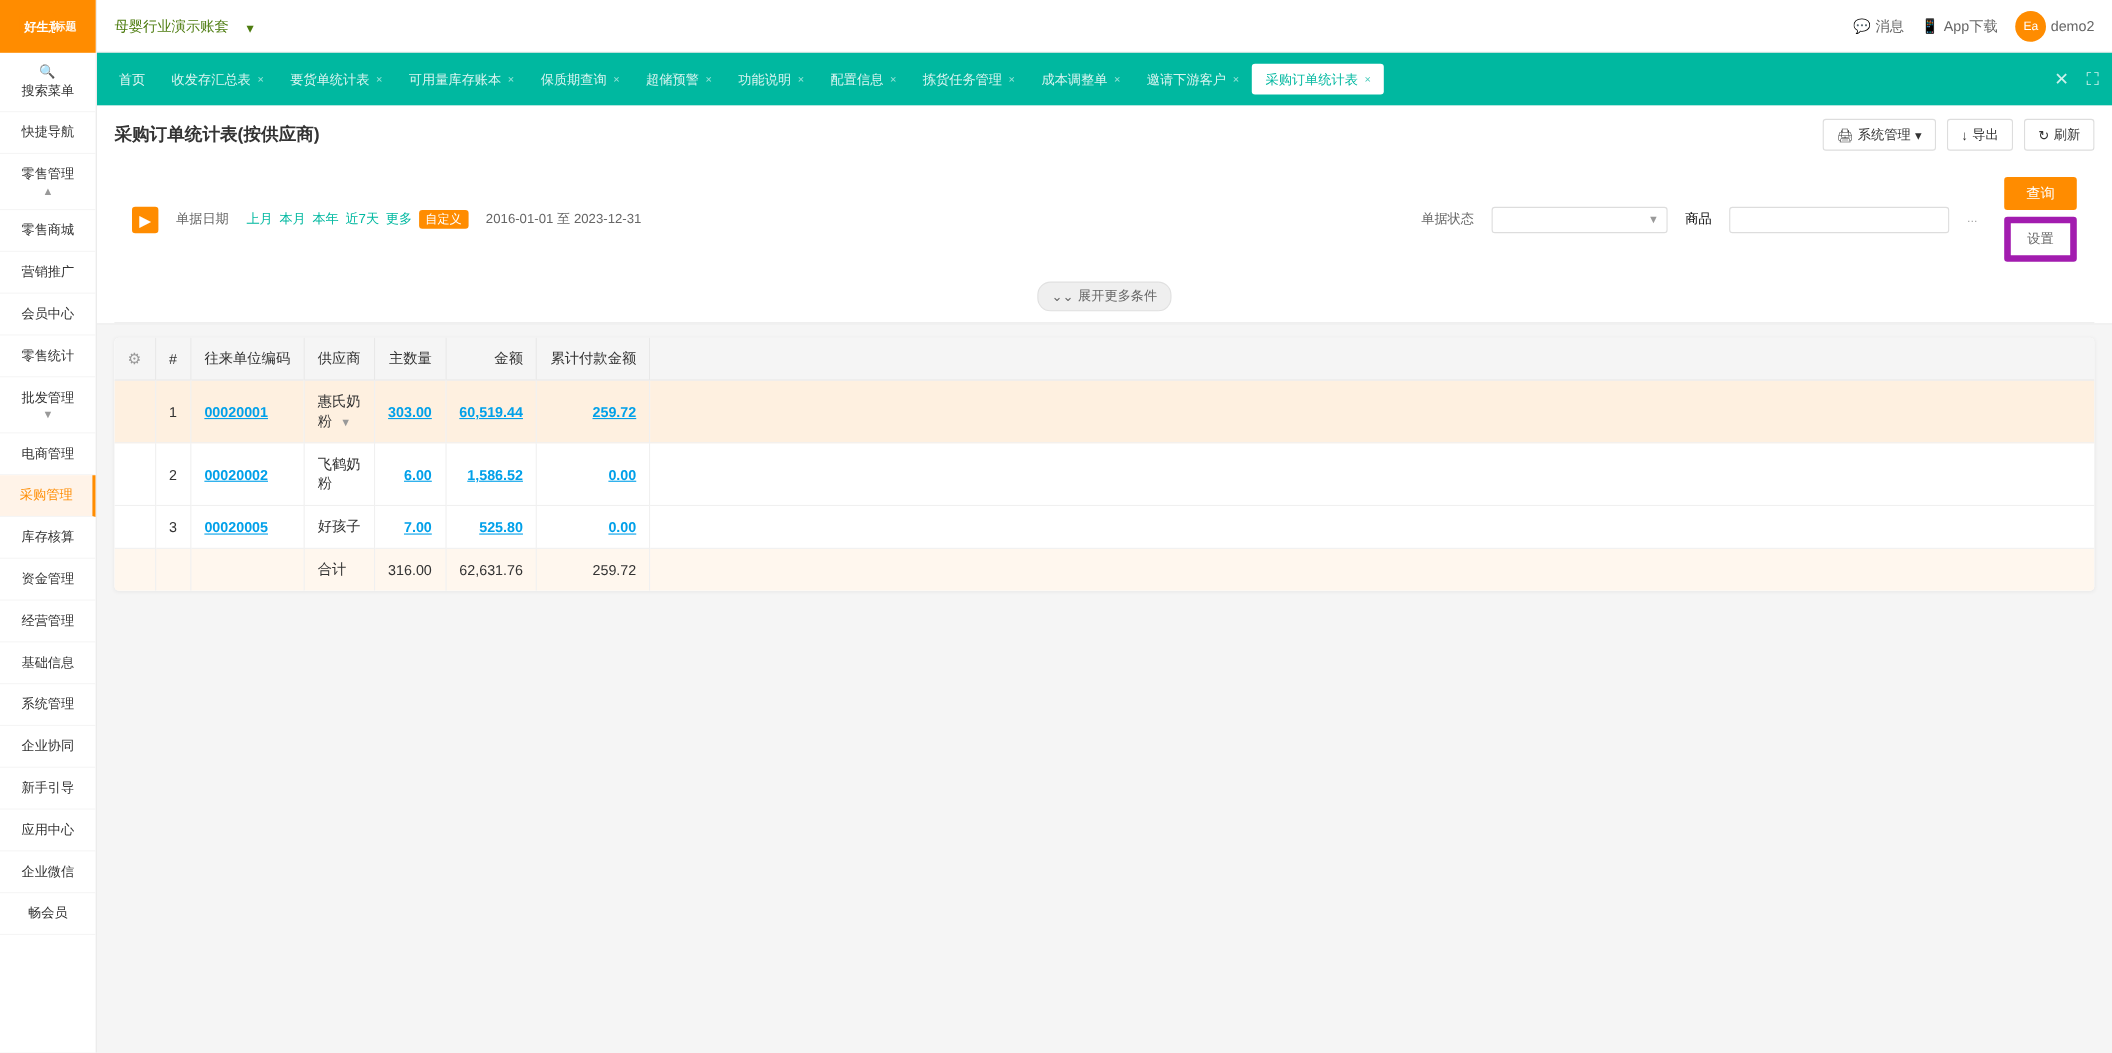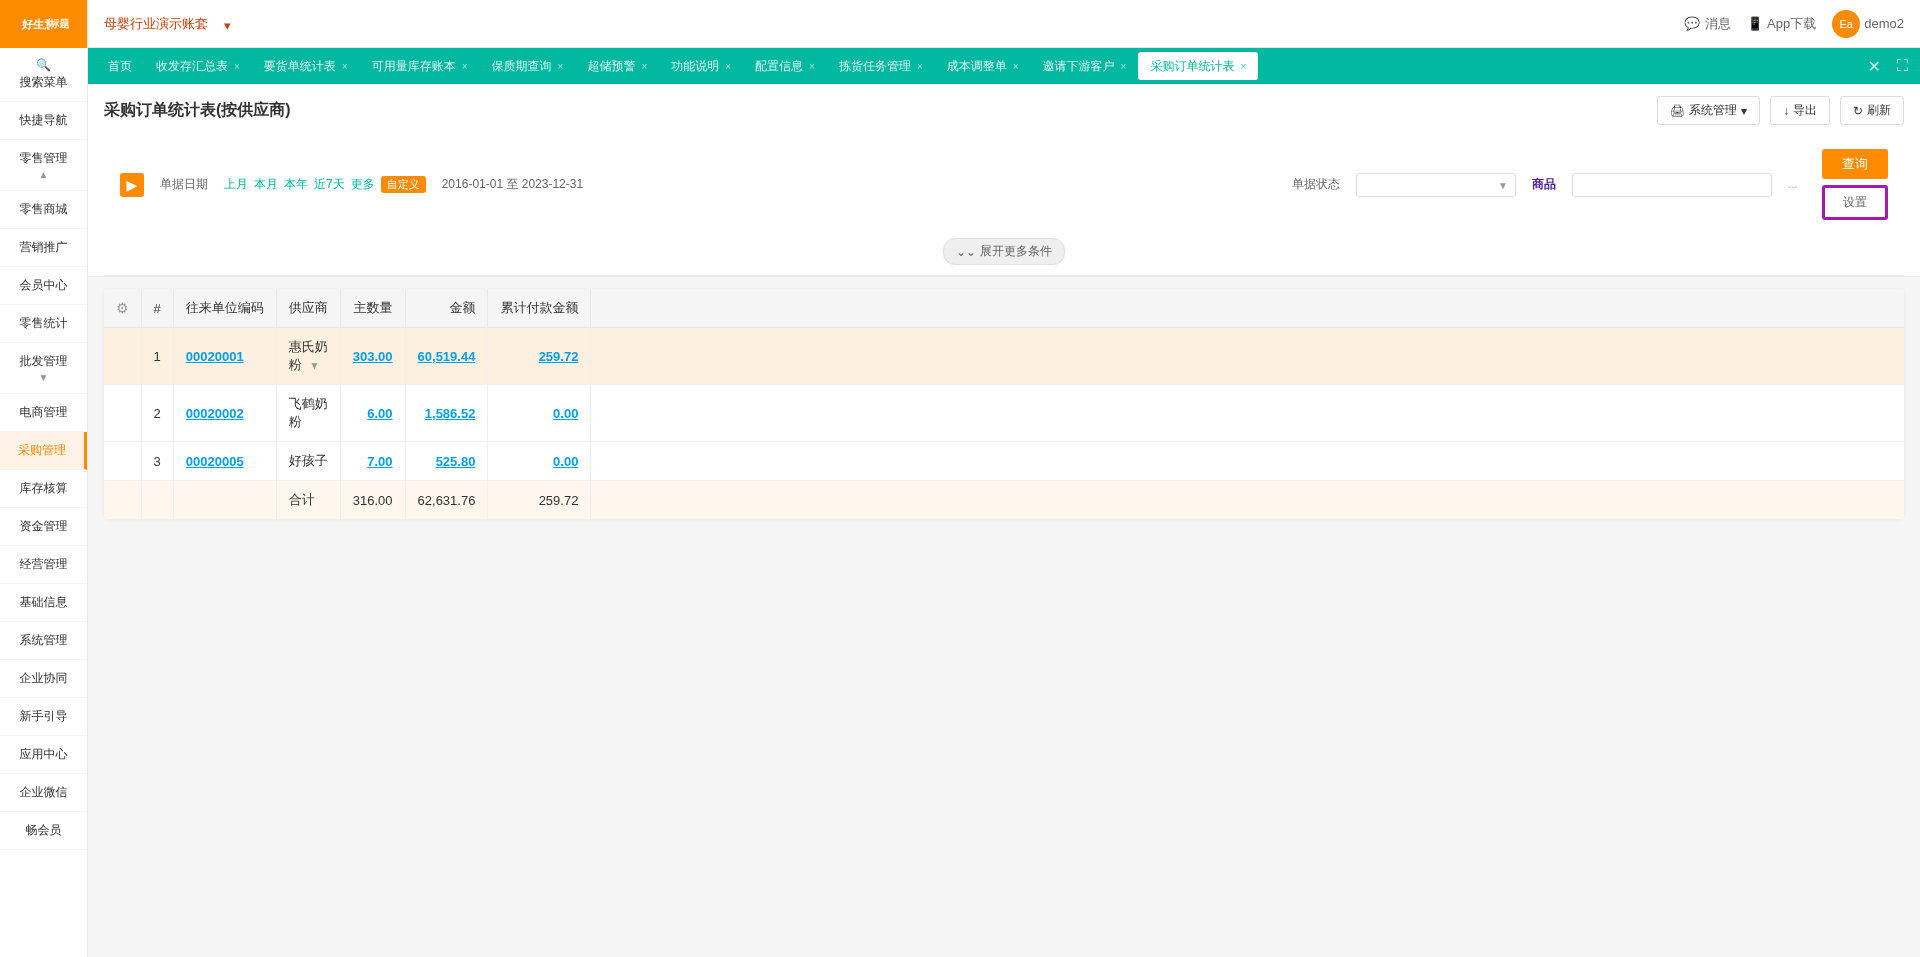--- a/index.html
+++ b/index.html
@@ -64,21 +64,21 @@
       display: flex;
       align-items: center;
       padding: 0 16px;
       border-bottom: 1px solid #e8e8e8;
       justify-content: space-between;
     }
     .topbar-left {
       display: flex;
       align-items: flex-end;
       gap: 16px;
-      color: #c2410c;
+      color: #4d7c0f;
       font-size: 13px;
     }
     .topbar-right {
       display: flex;
       align-items: center;
       gap: 16px;
       color: #666;
       font-size: 13px;
     }
     .topbar-right .icon-btn {
@@ -97,21 +97,21 @@
       justify-content: center;
       color: #fff;
       font-size: 11px;
     }
 
     
     .nav-tabs {
       background: #00b8a0;
       display: flex;
       align-items: center;
-      height: 36px;
+      height: 48px;
       padding: 0 8px;
       overflow: hidden;
     }
     .nav-tab {
       height: 28px;
       padding: 0 12px;
       display: flex;
       align-items: center;
       gap: 6px;
       font-size: 12px;
@@ -291,23 +291,22 @@
       position: absolute;
       right: 8px;
       top: 50%;
       transform: translateY(-50%);
       font-size: 10px;
       color: #999;
       pointer-events: none;
     }
     .filter-goods-label {
       font-size: 12px;
-      color: #4c1d95;
+      color: #000000;
       white-space: nowrap;
-      font-weight: bold;
     }
     .filter-goods-input {
       border: 1px solid #ddd;
       border-radius: 3px;
       padding: 4px 8px;
       font-size: 12px;
       color: #333;
       width: 200px;
     }
     .filter-more-btn {
@@ -320,21 +319,21 @@
       color: #fff;
       border: none;
       border-radius: 3px;
       padding: 6px 20px;
       font-size: 13px;
       cursor: pointer;
     }
     .btn-settings {
       background: #fff;
       color: #666;
-      border: 3px solid #a21caf;
+      border: 6px solid #a21caf;
       border-radius: 3px;
       padding: 6px 12px;
       font-size: 12px;
       cursor: pointer;
     }
     .expand-more {
       display: flex;
       align-items: center;
       justify-content: center;
       padding: 6px 0 10px;

